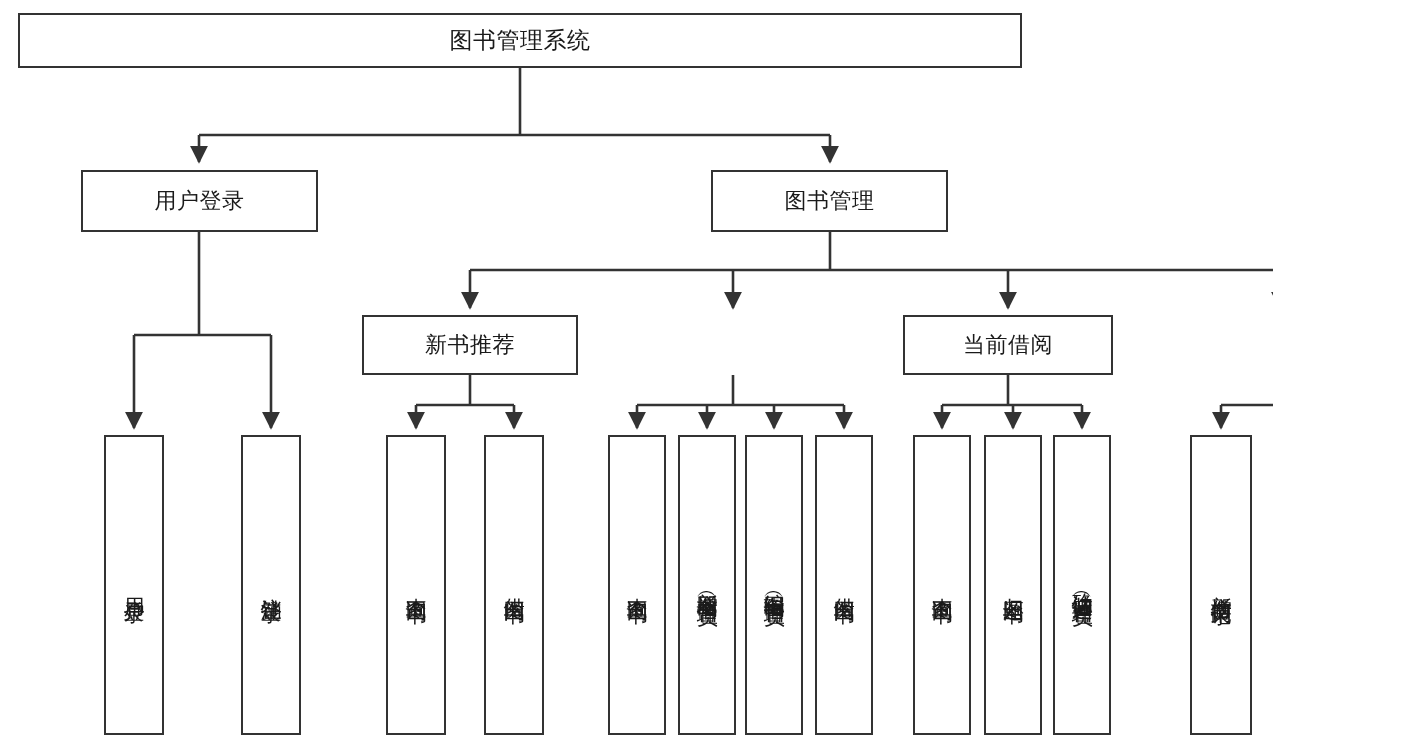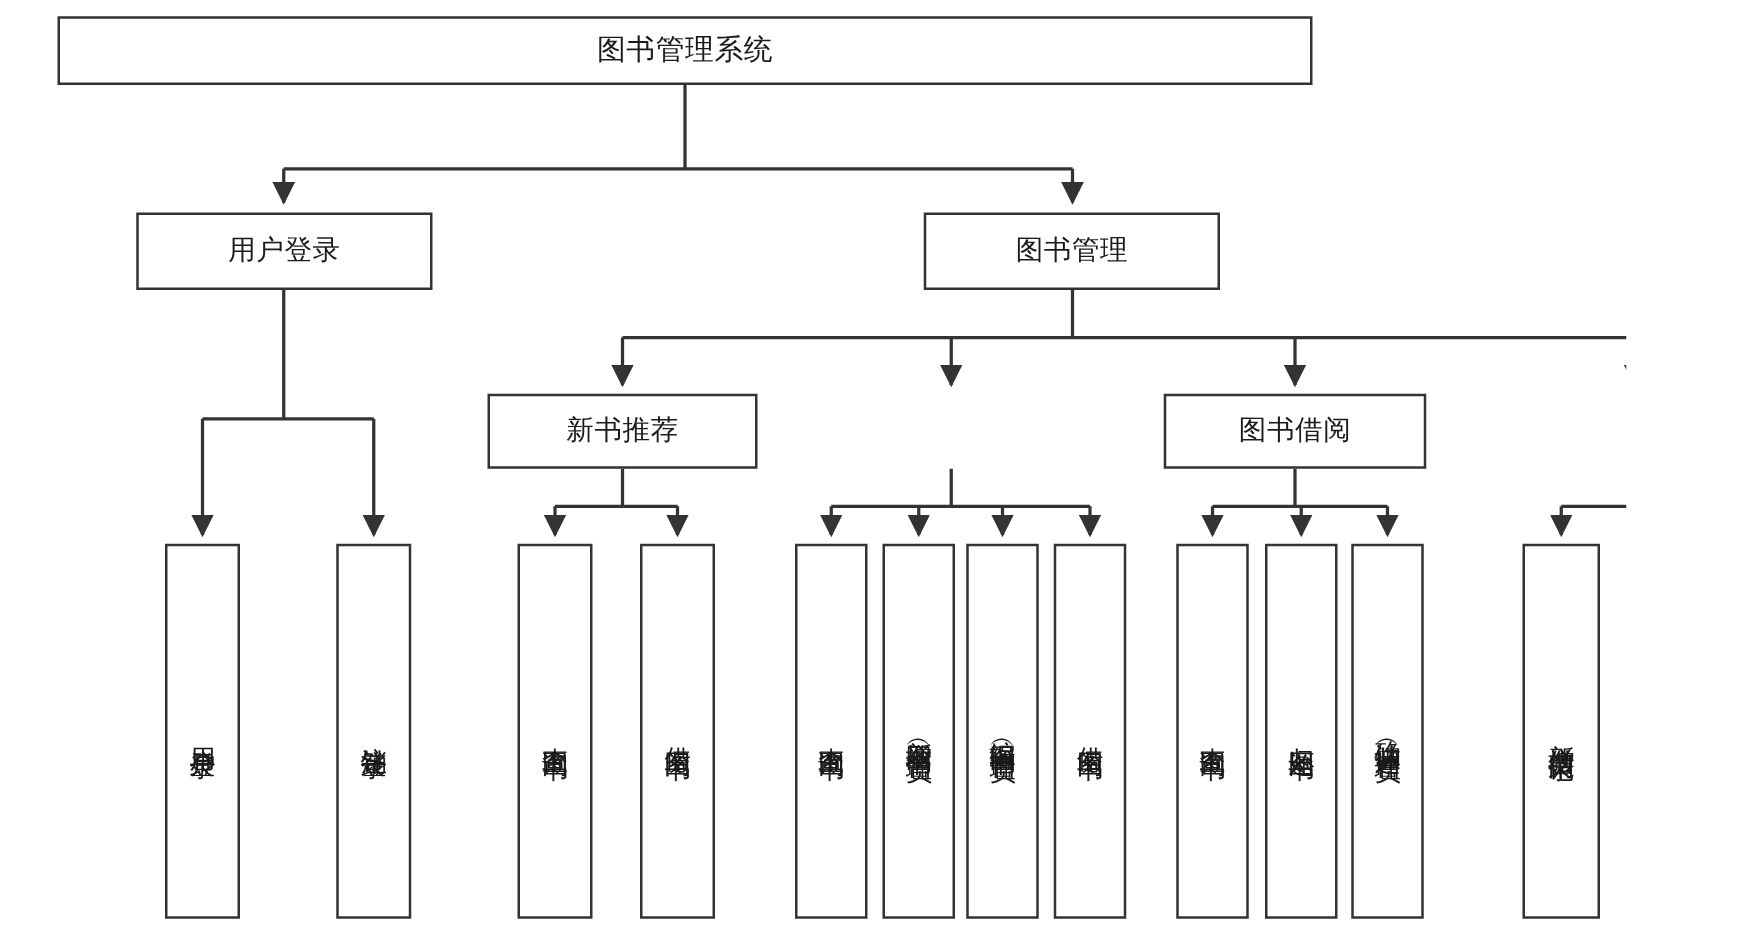--- a/index.html
+++ b/index.html
@@ -10,21 +10,20 @@
   }
   body {
     font-family: "DejaVu Sans", "Liberation Sans", sans-serif;
   }
   #canvas {
     position: relative;
     width: 1273px;
     height: 747px;
     background: #ffffff;
     overflow: hidden;
-    margin-left: 28px;
   }
   svg.wires {
     position: absolute;
     left: 0;
     top: 0;
     width: 1405px;
     height: 747px;
     pointer-events: none;
   }
   .node {
@@ -137,21 +136,21 @@
     <span class="label">用户登录</span>
   </div>
   <div class="node h" style="left:711px; top:170px; width:237px; height:62px;">
     <span class="label">图书管理</span>
   </div>
 
   <div class="node h" style="left:362px; top:315px; width:216px; height:60px;">
     <span class="label">新书推荐</span>
   </div>
   <div class="node h" style="left:903px; top:315px; width:210px; height:60px;">
-    <span class="label">图书借阅</span>
+    <span class="label">当前借阅</span>
   </div>
 
   <div class="node v" style="left:104px; top:435px; width:60px; height:300px;">
     <span class="label">用户登录</span>
   </div>
   <div class="node v" style="left:241px; top:435px; width:60px; height:300px;">
     <span class="label">注销登录</span>
   </div>
 
   <div class="node v" style="left:386px; top:435px; width:60px; height:300px;">

